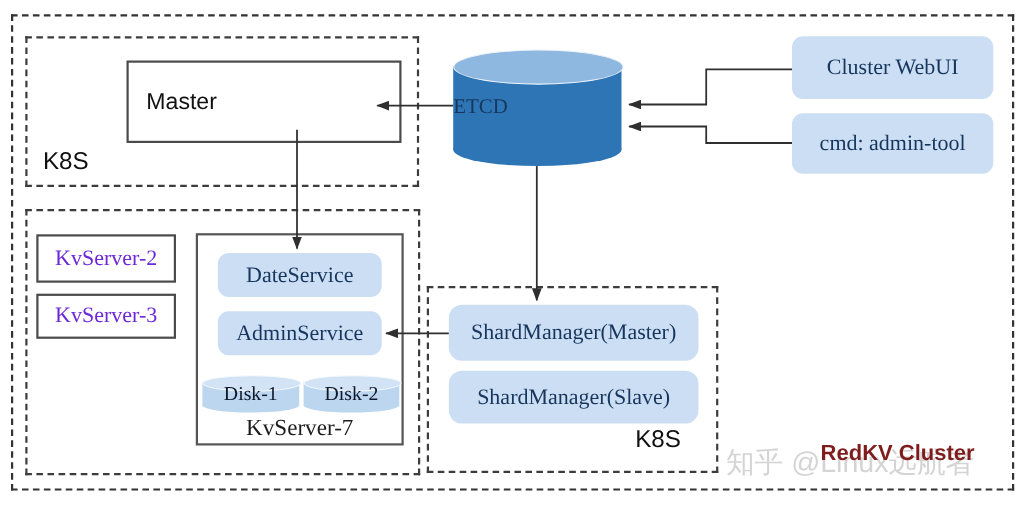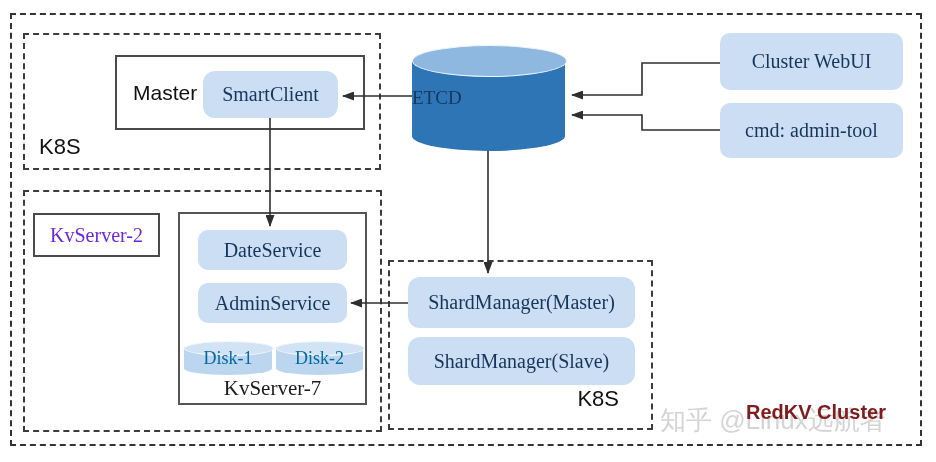--- a/index.html
+++ b/index.html
@@ -69,21 +69,21 @@
     position: absolute; left: 178px; top: 376px; width: 189px;
     text-align: center; font-size: 21px; color: #1c1c1c; z-index: 2;
   }
   .date-service  { left: 198px; top: 230px; width: 149px; height: 40px; border-radius: 10px; }
   .admin-service { left: 198px; top: 283px; width: 149px; height: 40px; border-radius: 10px; }
 
   
   .disk {
     position: absolute; top: 347px; height: 22px; background: #bcd6ef;
     display: flex; align-items: center; justify-content: center;
-    font-size: 18px; color: #0369a1; z-index: 2;
+    font-size: 18px; color: #0f172a; z-index: 2;
   }
   .disk::before {
     content: ""; position: absolute; left: 0; top: -6px; width: 100%; height: 13px;
     border-radius: 50%; background: #d2e3f5; border: 1px solid #f5f9fd; z-index: 0;
   }
   .disk::after {
     content: ""; position: absolute; left: 0; bottom: -6px; width: 100%; height: 13px;
     border-radius: 50%; background: #bcd6ef; z-index: 0;
   }
   .disk span { position: relative; z-index: 1; }
@@ -116,31 +116,31 @@
 <div class="canvas">
 
   <div class="dashed outer-boundary"></div>
 
   <div class="dashed k8s-top">
     <span class="sans k8s-top-label">K8S</span>
   </div>
   <div class="solid corvus-box">
     <span class="sans corvus-label">Master</span>
   </div>
-  <div class="node smart-client">SmartClient</div>
 
   <div class="etcd-body">
     <span>ETCD</span>
   </div>
 
   <div class="node webui">Cluster WebUI</div>
   <div class="node admintool">cmd: admin-tool</div>
 
   <div class="dashed kv-box"></div>
   <div class="kvs-small kvs2">KvServer-2</div>
+  <div class="kvs-small kvs3">KvServer-3</div>
   <div class="kvs-small kvs1"></div>
   <span class="kvs1-label">KvServer-7</span>
   <div class="node admin-service">AdminService</div>
   <div class="node date-service">DateService</div>
   <div class="disk disk1">
     <span>Disk-1</span>
   </div>
   <div class="disk disk2">
     <span>Disk-2</span>
   </div>

